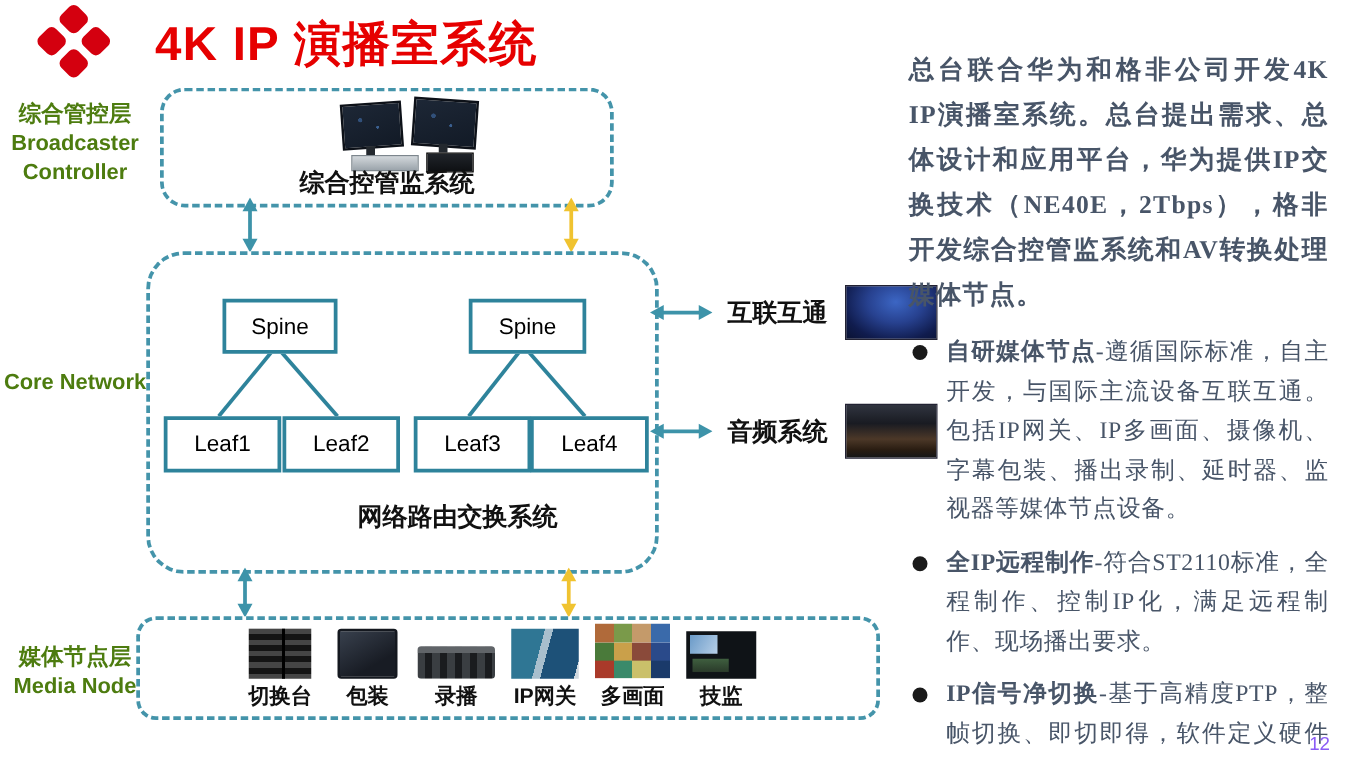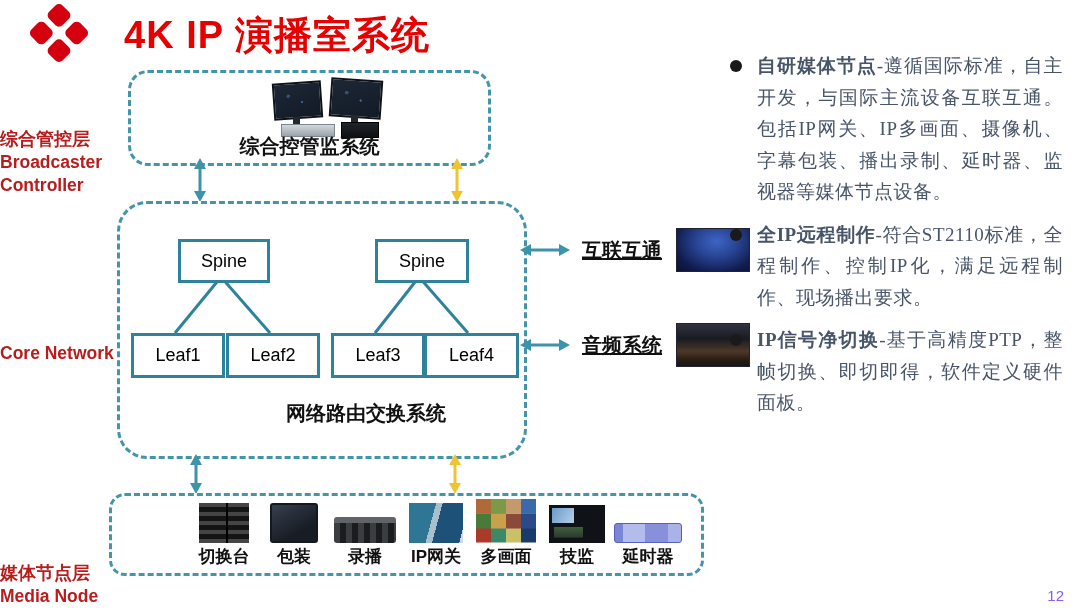--- a/index.html
+++ b/index.html
@@ -8,21 +8,21 @@
 
   
   .logo{position:absolute;left:26px;top:2px;width:64px;height:64px;}
   .logo-rot{position:absolute;left:11px;top:9px;width:44px;height:44px;transform:rotate(45deg);
             display:grid;grid-template-columns:19px 19px;grid-template-rows:19px 19px;gap:6px;}
   .logo-rot i{display:block;background:#d4000f;border-radius:5px;}
   .title{position:absolute;left:124px;top:10px;margin:0;font-size:38px;font-weight:800;
          color:#e60000;letter-spacing:1px;white-space:nowrap;}
 
   
-  .ll{position:absolute;left:0;width:120px;text-align:left;color:#b91c1c;font-weight:700;margin-top:48px;}
+  .ll{position:absolute;left:0;width:120px;text-align:center;color:#4d7c0f;font-weight:700;}
   .ll .zh{font-size:18px;line-height:23px;}
   .ll .en{font-size:17.5px;line-height:23px;}
   #ll1{top:80px;} #ll2{top:294px;} #ll3{top:514px;}
 
   
   .dash-box{position:absolute;border:3px dashed #4494aa;background:#fff;}
   #top-box{left:128px;top:70px;width:357px;height:90px;border-radius:20px;}
   #net-box{left:117px;top:201px;width:404px;height:252px;border-radius:30px;}
   #media-box{left:109px;top:493px;width:589px;height:77px;border-radius:16px;}
 
@@ -56,21 +56,21 @@
   .links{position:absolute;left:0;top:0;}
   .net-label{position:absolute;top:196px;left:0;width:100%;text-align:center;
              font-size:20px;font-weight:700;color:#111;padding-left:44px;}
 
   
   .varrow,.harrow{position:absolute;}
 
   
   .side-row{position:absolute;left:520px;height:42px;display:flex;align-items:center;}
   #sr1{top:229px;} #sr2{top:276px;} #sr3{top:324px;}
-  .side-label{margin-left:12px;font-size:20px;font-weight:700;color:#111;white-space:nowrap;text-decoration:underline;}
+  .side-label{margin-left:12px;font-size:20px;font-weight:700;color:#111;white-space:nowrap;}
   .photo{margin-left:14px;width:72px;height:42px;border:1px solid #223;}
   .p1{background:radial-gradient(ellipse at 55% 30%,#3c66c4 0%,#27418f 40%,#101c4e 75%,#0a1232 100%);}
   .p2{background:linear-gradient(180deg,#93abd0 0%,#e9eef5 22%,#6d8cc8 45%,#27408c 70%,#101c48 100%);}
   .p3{background:linear-gradient(180deg,#30343f 0%,#191b22 35%,#4c3828 65%,#2a1d12 85%,#151617 100%);}
 
   
   .dev{position:absolute;top:3px;width:72px;height:68px;display:flex;flex-direction:column;}
   .dev-img{flex:1;display:flex;align-items:flex-end;justify-content:center;padding-bottom:2px;}
   .dev-label{height:22px;font-size:17px;font-weight:700;text-align:center;color:#111;white-space:nowrap;}
   #dev1{left:5px;} #dev2{left:76px;} #dev3{left:146px;} #dev4{left:217px;}
@@ -244,29 +244,24 @@
           <span class="di dv6"></span>
         </div>
       <div class="dev-label">多画面</div>
     </div>
     <div class="dev" id="dev7">
       <div class="dev-img">
           <span class="di dv7"></span>
         </div>
       <div class="dev-label">技监</div>
     </div>
-    <div class="dev" id="dev8">
-      <div class="dev-img">
-          <span class="di dv8"></span>
-        </div>
-      <div class="dev-label">延时器</div>
-    </div>
   </div>
 
   <div class="rp">
+    <p class="intro">总台联合华为和格非公司开发4K IP演播室系统。总台提出需求、总体设计和应用平台，华为提供IP交换技术（NE40E，2Tbps），格非开发综合控管监系统和AV转换处理媒体节点。</p>
     <ul class="bullets">
       <li>
         <span class="bh">自研媒体节点</span><span class="bb">-遵循国际标准，自主开发，与国际主流设备互联互通。包括IP网关、IP多画面、摄像机、字幕包装、播出录制、延时器、监视器等媒体节点设备。</span>
       </li>
       <li>
         <span class="bh">全IP远程制作</span><span class="bb">-符合ST2110标准，全程制作、控制IP化，满足远程制作、现场播出要求。</span>
       </li>
       <li>
         <span class="bh">IP信号净切换</span><span class="bb">-基于高精度PTP，整帧切换、即切即得，软件定义硬件面板。</span>
       </li>

